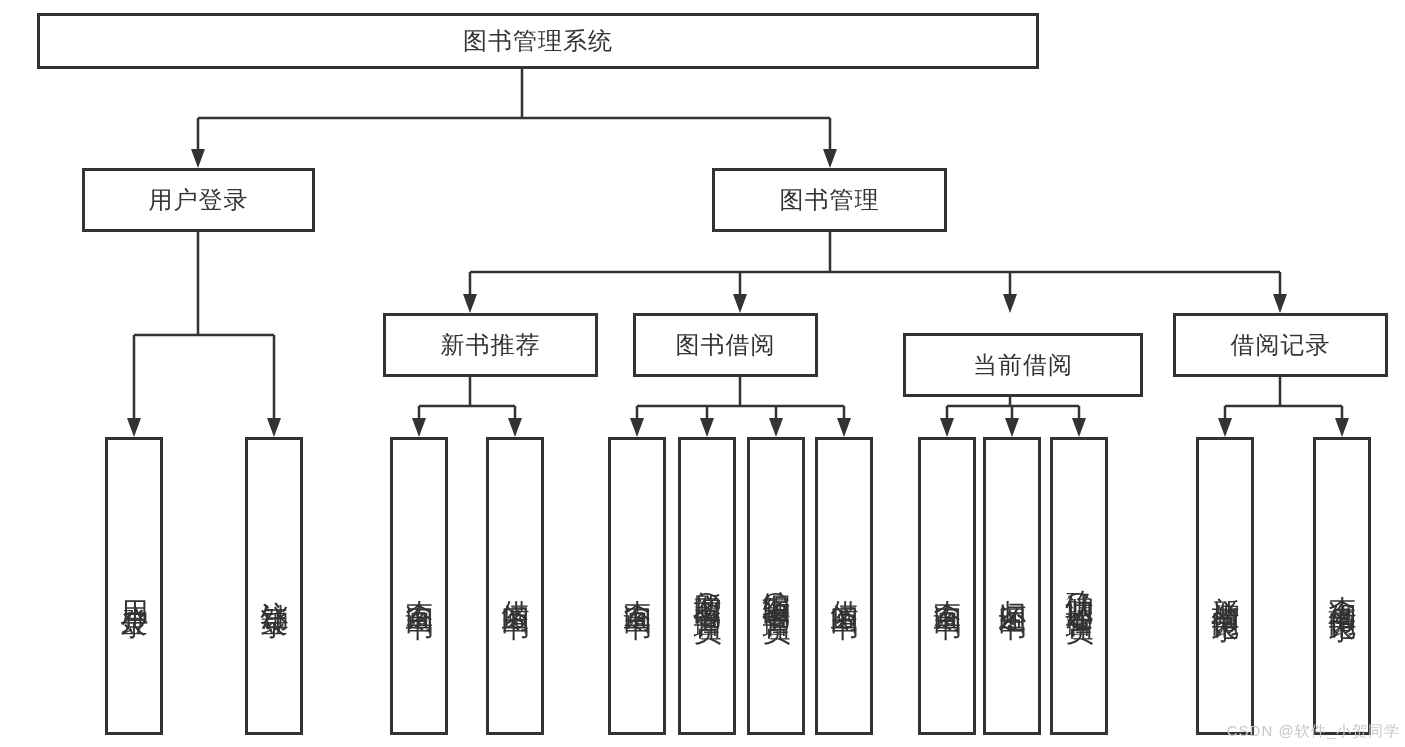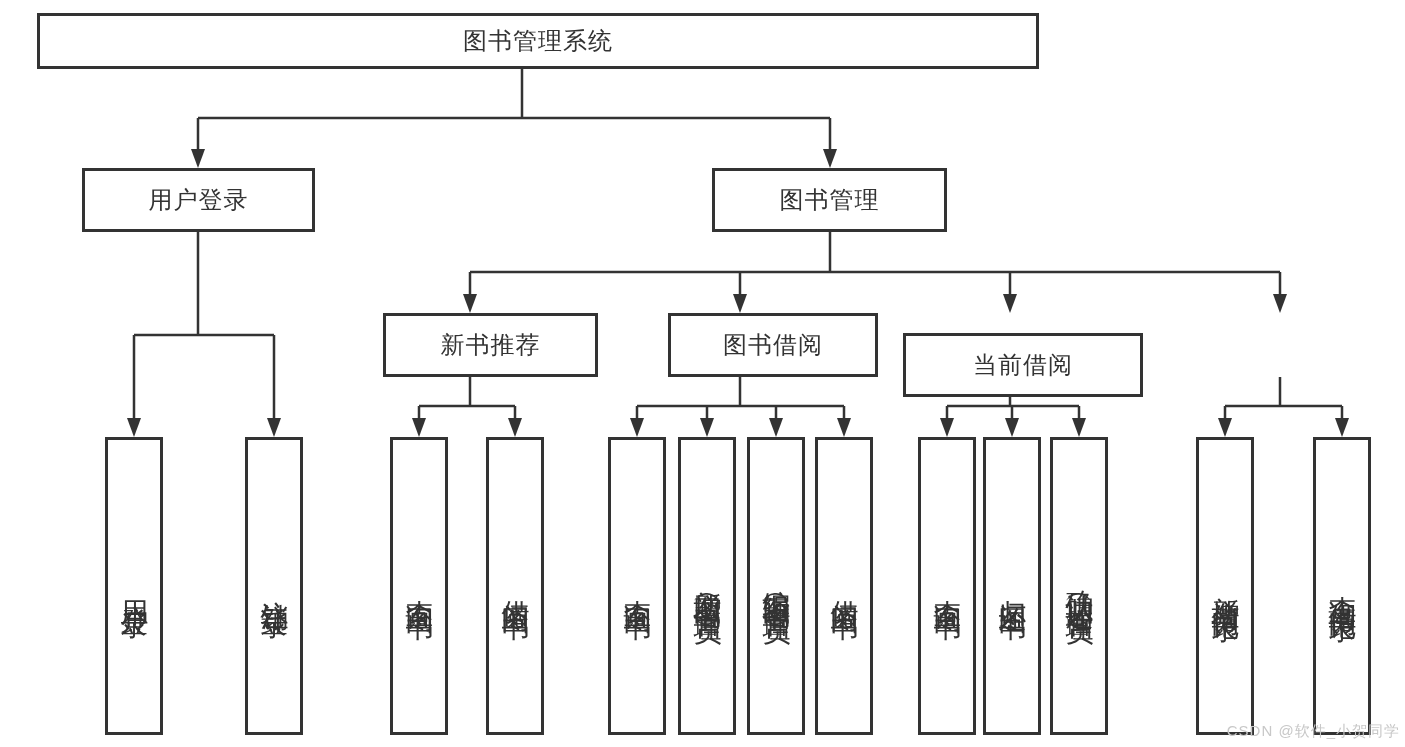--- a/index.html
+++ b/index.html
@@ -113,25 +113,28 @@
   <div class="hnode" style="left:82px; top:168px; width:233px; height:64px;">
     <span>用户登录</span>
   </div>
   <div class="hnode" style="left:712px; top:168px; width:235px; height:64px;">
     <span>图书管理</span>
   </div>
 
   <div class="hnode" style="left:363px; top:313px; width:215px; height:64px;margin-left:20px;">
     <span>新书推荐</span>
   </div>
-  <div class="hnode" style="left:668px; top:313px; width:210px; height:64px;">
+  <div class="hnode" style="left:633px; top:313px; width:185px; height:64px;">
     <span>图书借阅</span>
   </div>
   <div class="hnode" style="left:903px; top:313px; width:240px; height:64px;margin-top:20px;">
     <span>当前借阅</span>
+  </div>
+  <div class="hnode" style="left:1173px; top:313px; width:215px; height:64px;">
+    <span>借阅记录</span>
   </div>
 
   <div class="vnode" style="left:105px;">
     <span>用户登录</span>
   </div>
   <div class="vnode" style="left:245px;">
     <span>注销登录</span>
   </div>
 
   <div class="vnode" style="left:390px;">

